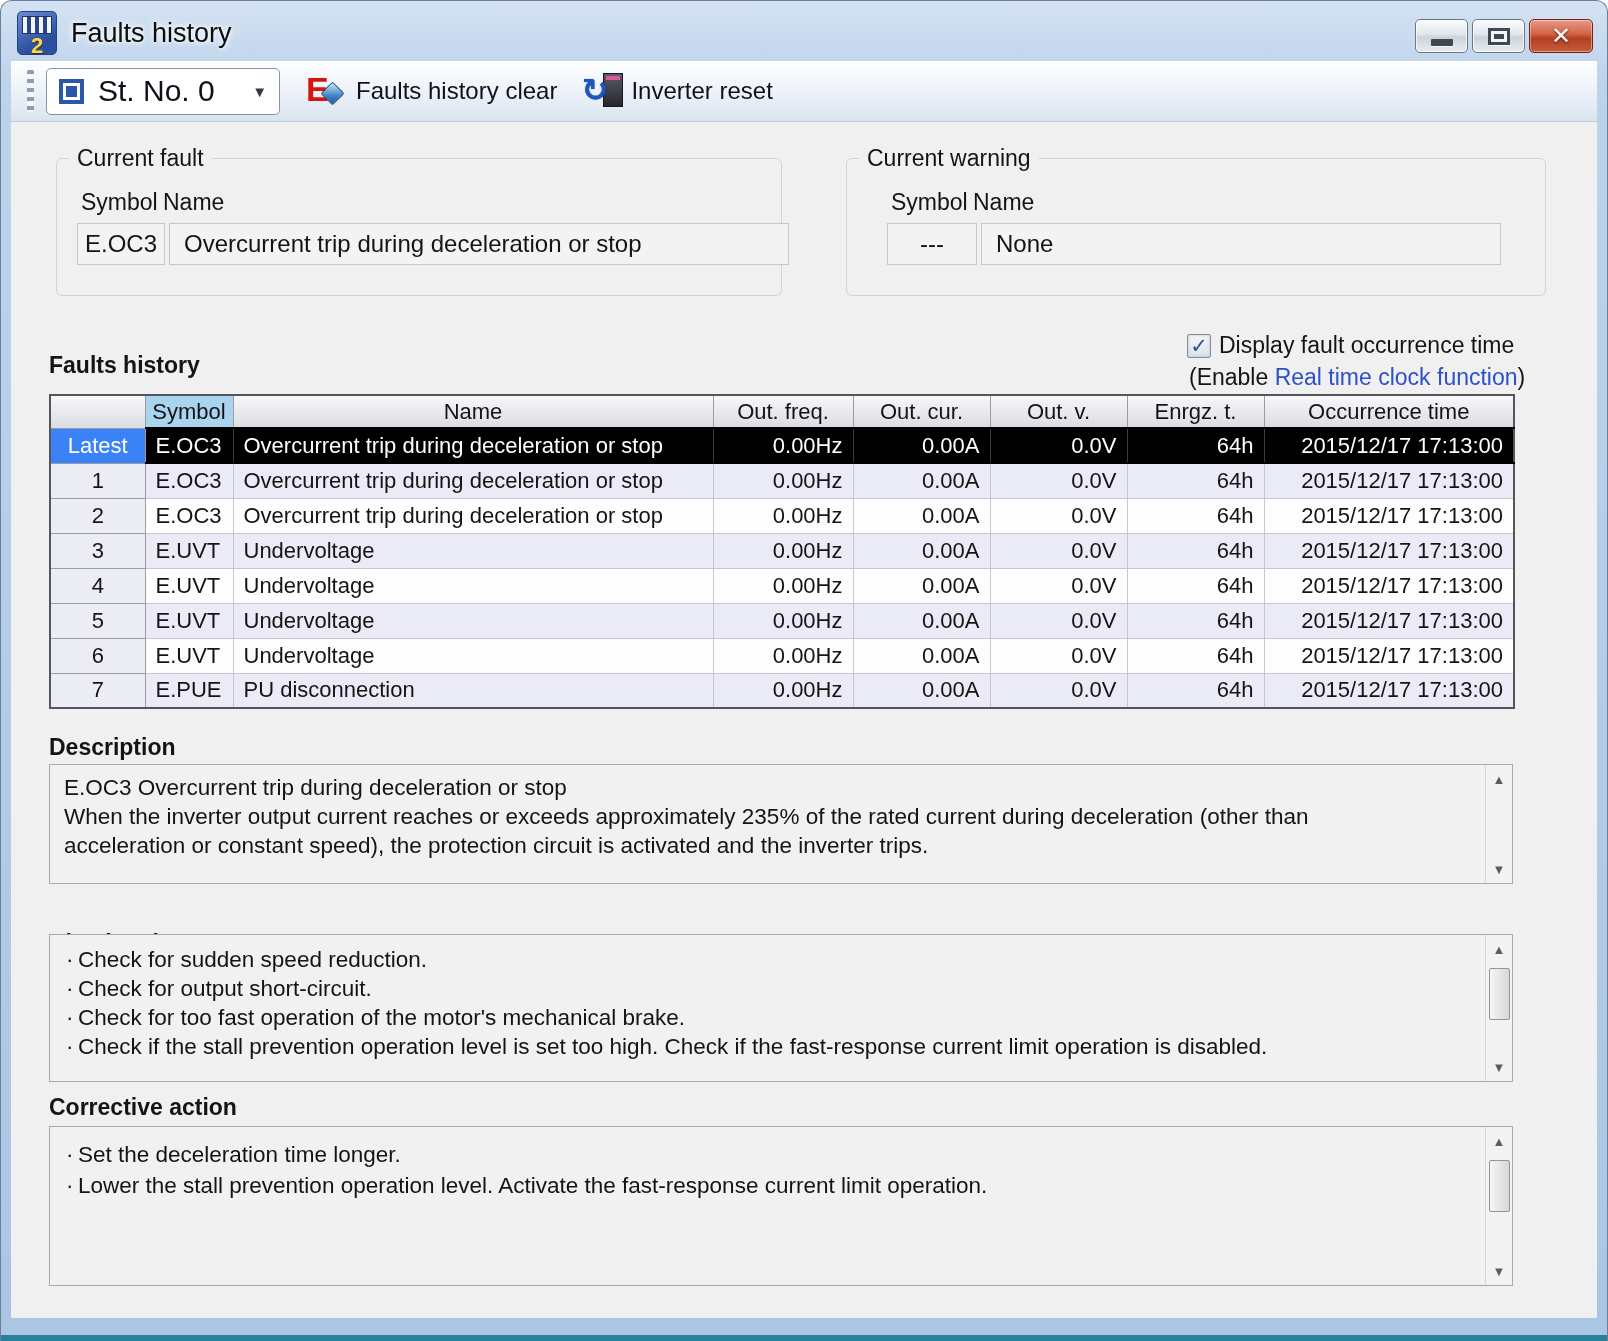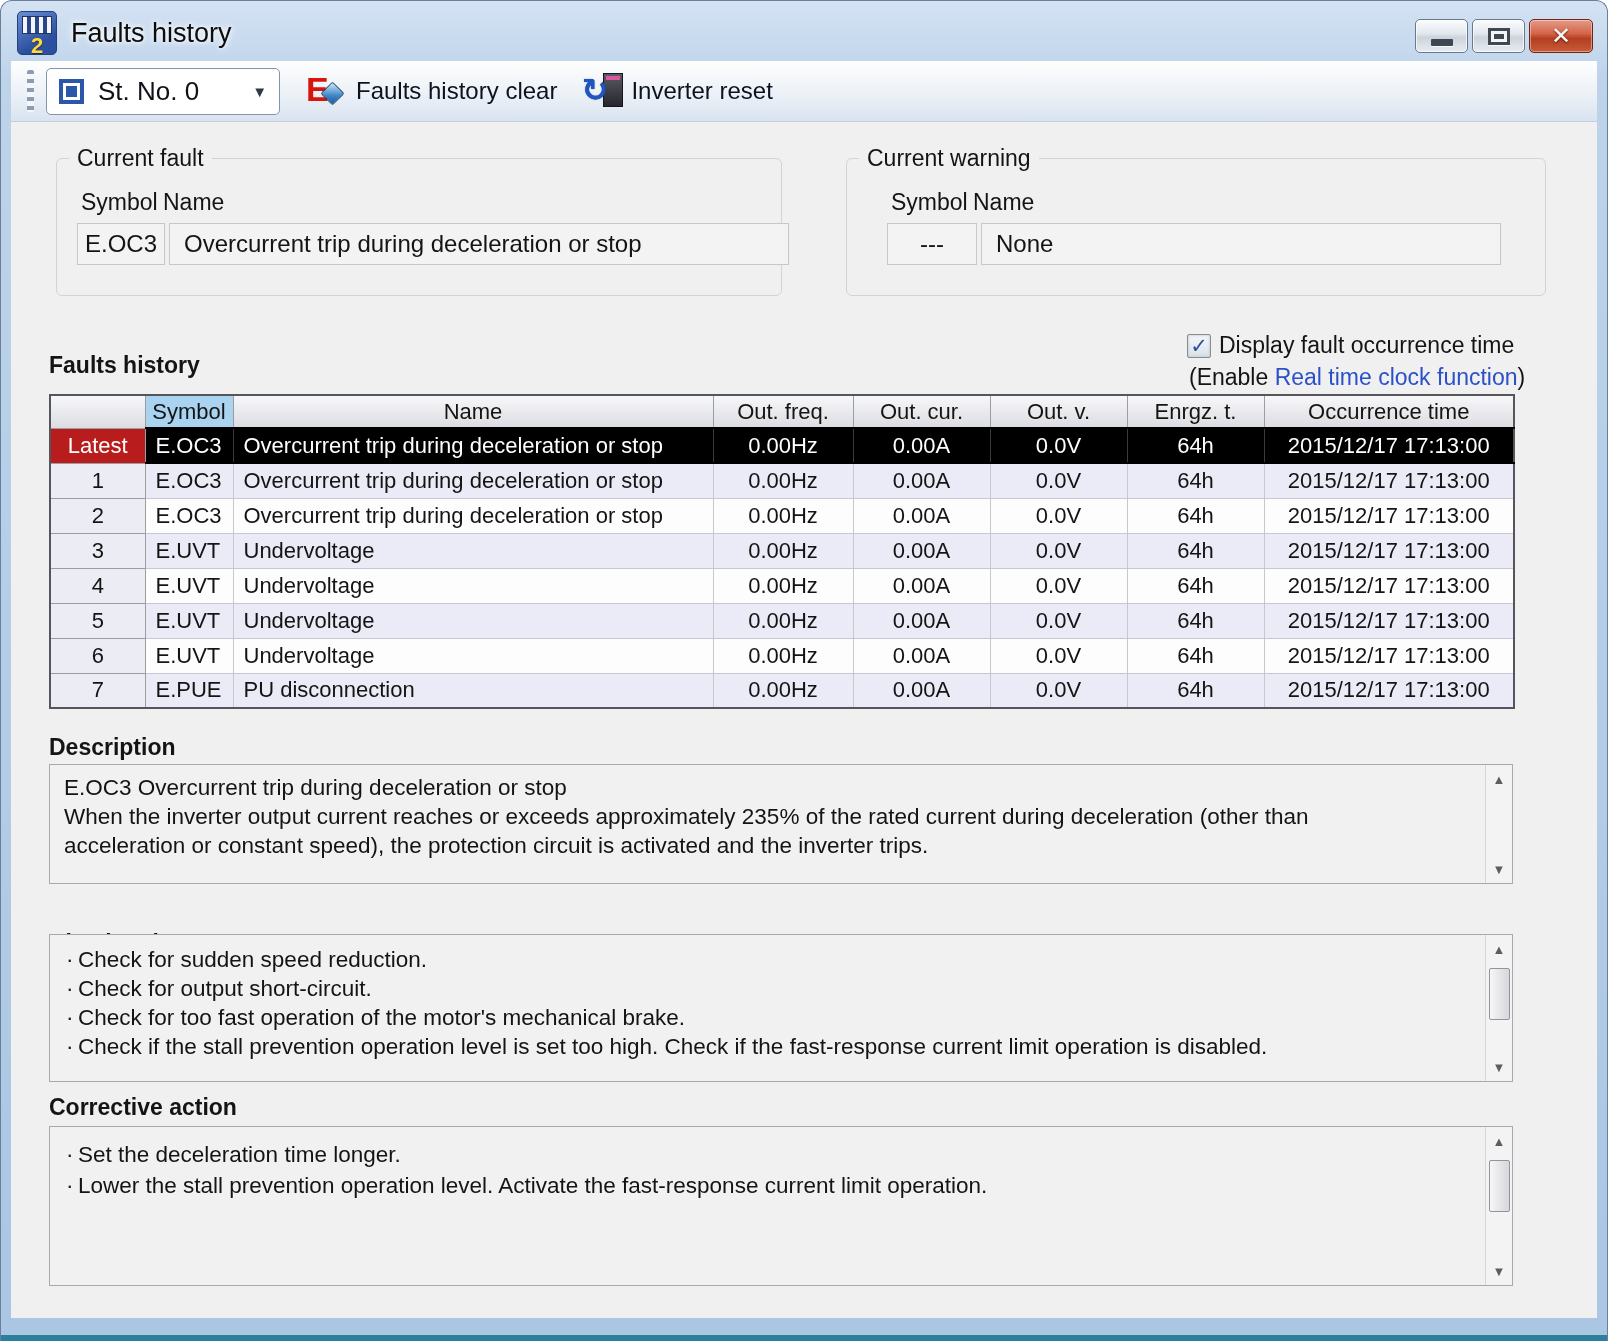--- a/index.html
+++ b/index.html
@@ -36,21 +36,21 @@
   
   .main{position:absolute;left:10px;top:60px;right:10px;bottom:23px;background:#f0f0f0;overflow:hidden;}
   .toolbar{height:61px;background:linear-gradient(#fefefe,#ecf1f7 55%,#d9e3f0);
     border-bottom:1px solid #c3cedd;display:flex;align-items:center;padding-left:16px;}
   .gripper{width:7px;height:42px;margin-right:12px;
     background:repeating-linear-gradient(180deg,#8e9cb1 0 4px,#f4f7fb 4px 9px);border-radius:2px;}
   .combo{width:234px;height:47px;background:#ffffff;border:1px solid #8494a8;border-radius:5px;
     display:flex;align-items:center;padding:0 12px;cursor:default;}
   .station-icon{width:25px;height:25px;background:#2b57a8;box-shadow:inset 0 0 0 3px #ffffff;
     border:4px solid #2b57a8;flex:0 0 auto;}
-  .combo-text{font-size:26px;margin-left:14px;color:#101018;}
+  .combo-text{font-size:30px;margin-left:14px;color:#101018;}
   .combo-arrow{margin-left:auto;font-size:15px;color:#303844;}
   .tool-btn{display:flex;align-items:center;margin-left:26px;font-size:24px;color:#0d1220;cursor:default;}
   .icon-clear{position:relative;width:44px;height:40px;flex:0 0 auto;}
   .icon-clear .E{position:absolute;left:0;top:-2px;color:#d6150f;font-weight:bold;font-size:34px;line-height:40px;}
   .icon-clear .diamond{position:absolute;left:18px;top:14px;width:17px;height:17px;transform:rotate(45deg);
     background:linear-gradient(135deg,#cfe8f6,#3f86c8 60%,#1d5a9a);border:1px solid #174a6e;border-radius:2px;}
   .tool-btn .lbl{margin-left:6px;}
   .icon-reset{position:relative;width:42px;height:40px;flex:0 0 auto;}
   .icon-reset .unit{position:absolute;right:2px;top:2px;width:20px;height:34px;
     background:linear-gradient(#5a5a64,#26262e);border:1px solid #16161c;}
@@ -93,22 +93,22 @@
   .hist-table col.c3{width:140px;} .hist-table col.c4{width:137px;} .hist-table col.c5{width:137px;}
   .hist-table col.c6{width:137px;} .hist-table col.c7{width:250px;}
   .hist-table thead th{height:33px;font-weight:normal;text-align:center;
     background:linear-gradient(#f7f7f9,#dcdde2);border:1px solid #9c9ca3;}
   .hist-table thead th.hl{background:#a9d3ef;}
   .hist-table tbody th{height:35px;font-weight:normal;text-align:center;
     background:#ebecf4;border:1px solid #9c9ca3;}
   .hist-table td{height:35px;border:1px solid #c6c7d0;padding:0 10px;white-space:nowrap;overflow:hidden;}
   .hist-table tr.alt td{background:#eaebf6;}
   .hist-table tr.plain td{background:#fdfdfe;}
-  .hist-table td.t-l{text-align:left;} .hist-table td.t-r{text-align:center;}
-  .hist-table tr.latest th{background:#b91c1c;color:#ffffff;}
+  .hist-table td.t-l{text-align:left;} .hist-table td.t-r{text-align:right;}
+  .hist-table tr.latest th{background:#3b82f6;color:#ffffff;}
   .hist-table tr.latest td{background:#000000;color:#ffffff;border-color:#3a3a40;
     border-top:2px solid #000;border-bottom:2px solid #000;}
 
   
   .sec-label{position:absolute;left:38px;font-size:23px;font-weight:bold;}
   .txtbox{position:absolute;left:38px;width:1464px;background:#f1f1f2;border:1px solid #a7a9ae;display:flex;gap:44px;}
   .txtbox .content{flex:1;padding:8px 14px;font-size:22.5px;line-height:29px;white-space:pre-wrap;overflow:hidden;}
   .bullet-line{padding-left:14px;position:relative;}
   .bullet-line::before{content:"·";position:absolute;left:2px;}
   .sbar{width:27px;border-left:1px solid #d6d6da;background:#f3f3f4;display:flex;flex-direction:column;

